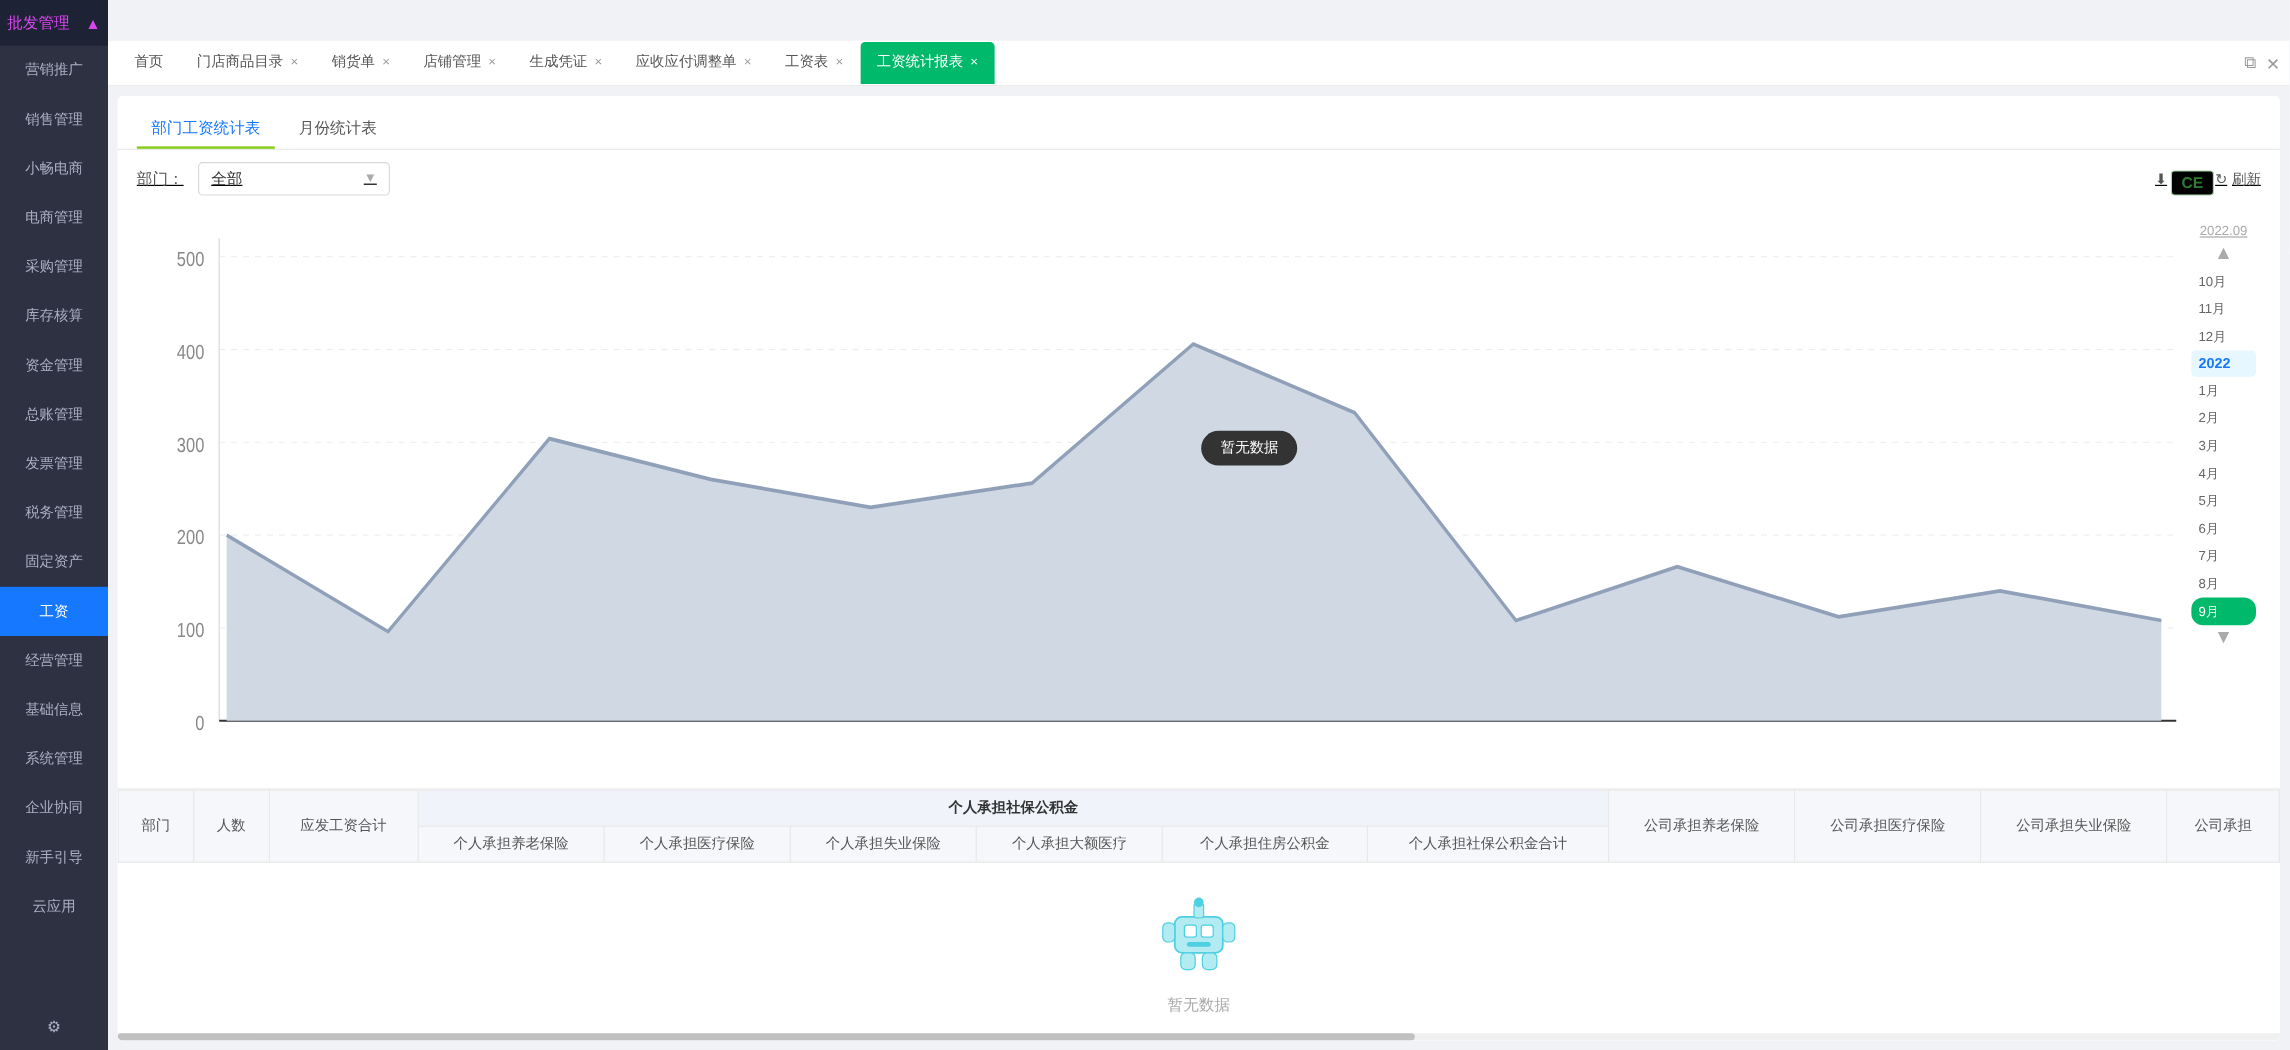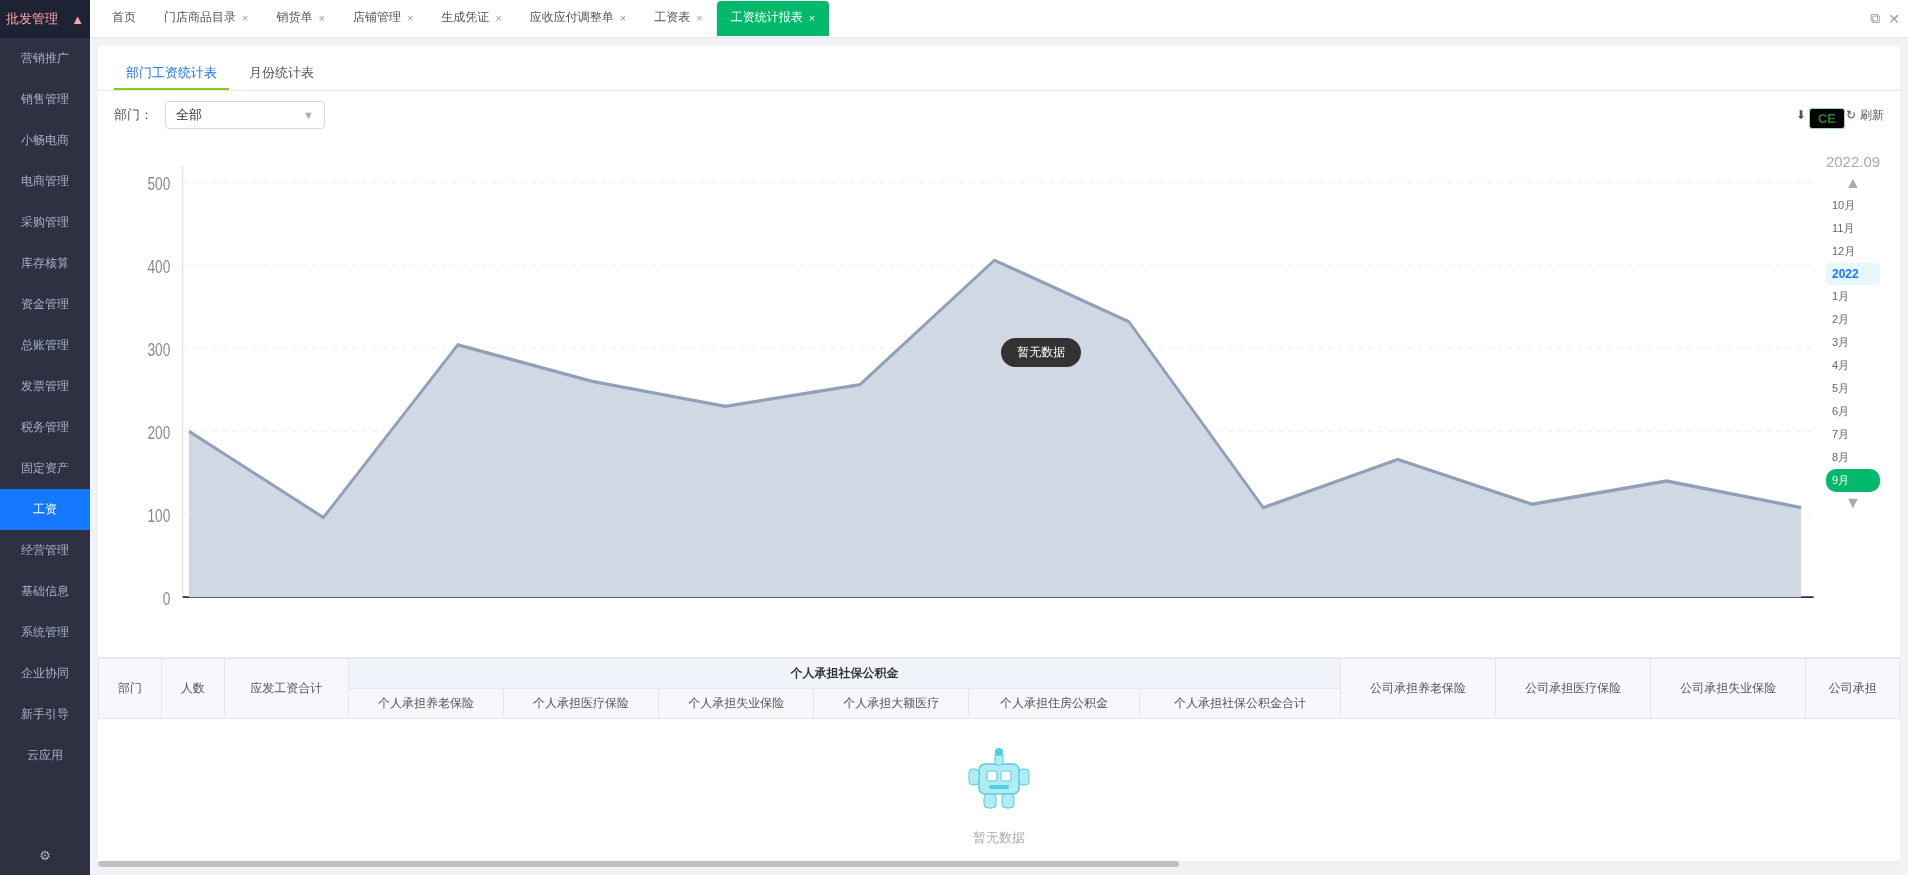--- a/index.html
+++ b/index.html
@@ -11,21 +11,21 @@
       background: #2d3142;
       color: #ccc;
       display: flex;
       flex-direction: column;
       flex-shrink: 0;
       height: 100%;
       overflow: hidden;
     }
     .sidebar-header {
       background: #1e2235;
-      color: #fca5a5;
+      color: #d946ef;
       padding: 10px 6px;
       font-size: 13px;
       display: flex;
       align-items: center;
       justify-content: space-between;
       cursor: pointer;
     }
     .sidebar-item {
       padding: 12px 0;
       text-align: center;
@@ -55,20 +55,21 @@
     
     .tabs-bar {
       background: #fff;
       display: flex;
       align-items: center;
       border-bottom: 1px solid #e8e8e8;
       min-height: 38px;
       padding: 0 8px;
       flex-shrink: 0;
       overflow: hidden;
+      margin-top: 34px;
     }
     .tab-item {
       display: flex;
       align-items: center;
       padding: 8px 14px;
       font-size: 12px;
       color: #555;
       cursor: pointer;
       white-space: nowrap;
       border-bottom: 2px solid transparent;
@@ -120,20 +121,21 @@
     }
     .sub-tab.active { color: #1677ff; border-bottom: 2px solid #84cc16; }
 
     
     .toolbar {
       display: flex;
       align-items: center;
       padding: 10px 16px;
       gap: 12px;
       flex-shrink: 0;
+      text-decoration: underline;
     }
     .toolbar-right {
       margin-left: auto;
       display: flex;
       align-items: center;
       gap: 12px;
     }
     .toolbar-btn {
       display: flex;
       align-items: center;
@@ -216,23 +218,24 @@
       border-radius: 10px;
     }
     .timeline-nav {
       color: #aaa;
       font-size: 16px;
       cursor: pointer;
       padding: 2px;
     }
     .timeline-header {
       color: #aaa;
-      font-size: 15px;
+      font-size: 11px;
       padding: 2px 4px;
       cursor: pointer;
+      text-decoration: underline;
     }
 
     
     .table-container {
       flex-shrink: 0;
       overflow: auto;
       border-top: 1px solid #e8e8e8;
       max-height: 220px;
     }
     table {

